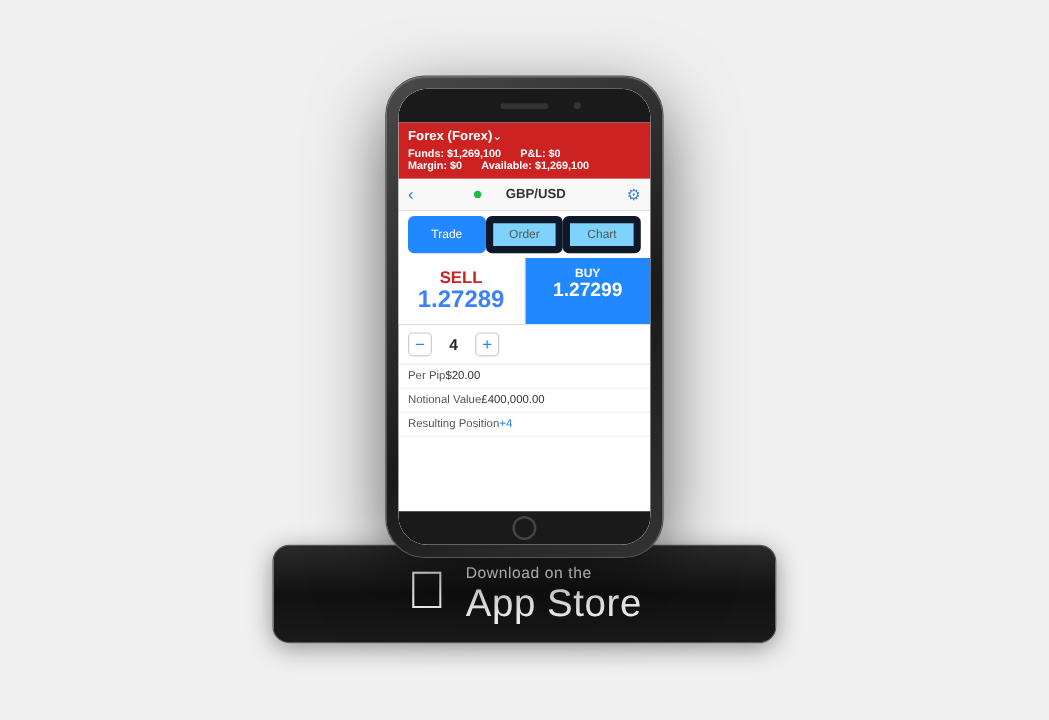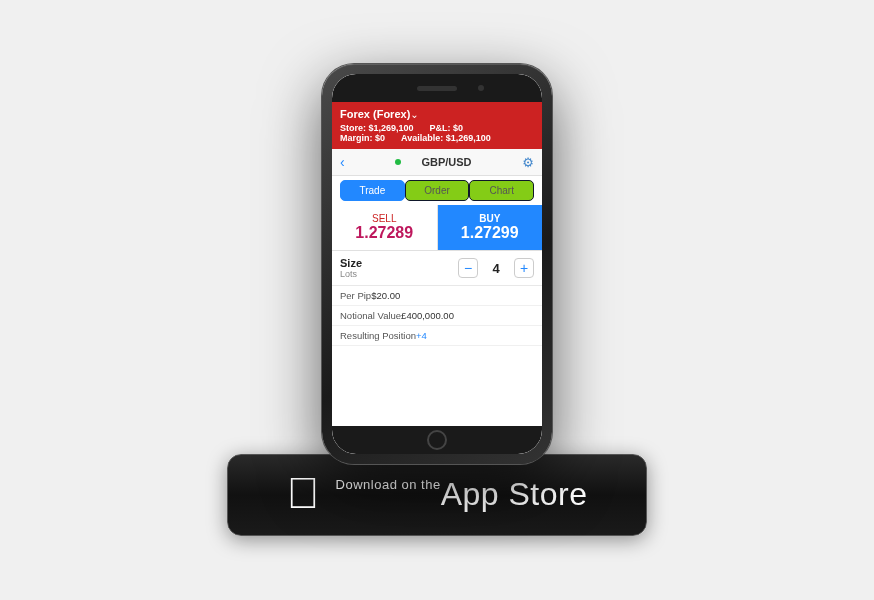--- a/index.html
+++ b/index.html
@@ -173,57 +173,57 @@
     }
 
     .tab {
       flex: 1;
       text-align: center;
       padding: 4px 2px;
       font-size: 10px;
       border-radius: 5px;
       cursor: pointer;
       color: #555;
-      border: 1px solid #0f172a;
+      border: 6px solid #0f172a;
     }
 
     .tab.active {
       background: #2288ff;
       color: #fff;
       border-color: #2288ff;
     }
 
     .tab:not(.active) {
-      background: #84cc16;
+      background: #7dd3fc;
     }
 
     
     .trade-buttons {
       display: flex;
       flex-shrink: 0;
       border-bottom: 1px solid #e0e0e0;
     }
 
     .sell-btn {
       flex: 1;
       padding: 8px 4px;
       text-align: center;
       background: #fff;
       border-right: 1px solid #e0e0e0;
     }
 
     .sell-btn .label {
-      font-size: 10px;
+      font-size: 14px;
       color: #cc2222;
-      font-weight: 400;
+      font-weight: 700;
     }
 
     .sell-btn .price {
-      font-size: 16px;
-      color: #be185d;
+      font-size: 20px;
+      color: #3b82f6;
       font-weight: 700;
     }
 
     .buy-btn {
       flex: 1;
       padding: 8px 4px;
       text-align: center;
       background: #2288ff;
     }
 
@@ -355,21 +355,21 @@
 
     .apple-logo {
       color: #fff;
       font-size: 44px;
       line-height: 1;
       margin-top: -4px;
     }
 
     .appstore-text {
       display: flex;
-      flex-direction: row;
+      flex-direction: column;
     }
 
     .appstore-text .top-line {
       color: #fff;
       font-size: 13px;
       font-weight: 400;
       letter-spacing: 0.5px;
     }
 
     .appstore-text .bottom-line {
@@ -395,21 +395,21 @@
 
       <div class="screen">
 
         <div class="app-header">
           <div class="app-header-row1">
             <span class="app-title">Forex (Forex)</span>
             <span class="chevron-up">⌄</span>
           </div>
           <div class="app-header-row2">
             <span class="header-stat">
-              <span>Store:</span> <span>$1,269,100</span>
+              <span>Funds:</span> <span>$1,269,100</span>
             </span>
             <span class="header-stat">
               <span>P&amp;L:</span> <span>$0</span>
             </span>
           </div>
           <div class="app-header-row2">
             <span class="header-stat">
               <span>Margin:</span> <span>$0</span>
             </span>
             <span class="header-stat">
@@ -438,24 +438,20 @@
             <div class="label">SELL</div>
             <div class="price">1.27289</div>
           </div>
           <div class="buy-btn">
             <div class="label">BUY</div>
             <div class="price">1.27299</div>
           </div>
         </div>
 
         <div class="size-row">
-          <div class="size-label">
-            <div class="title">Size</div>
-            <div class="subtitle">Lots</div>
-          </div>
           <div class="size-control">
             <div class="size-btn">−</div>
             <div class="size-value">4</div>
             <div class="size-btn">+</div>
           </div>
         </div>
 
         <div class="info-rows">
           <div class="info-row">
             <span class="info-label">Per Pip</span>

